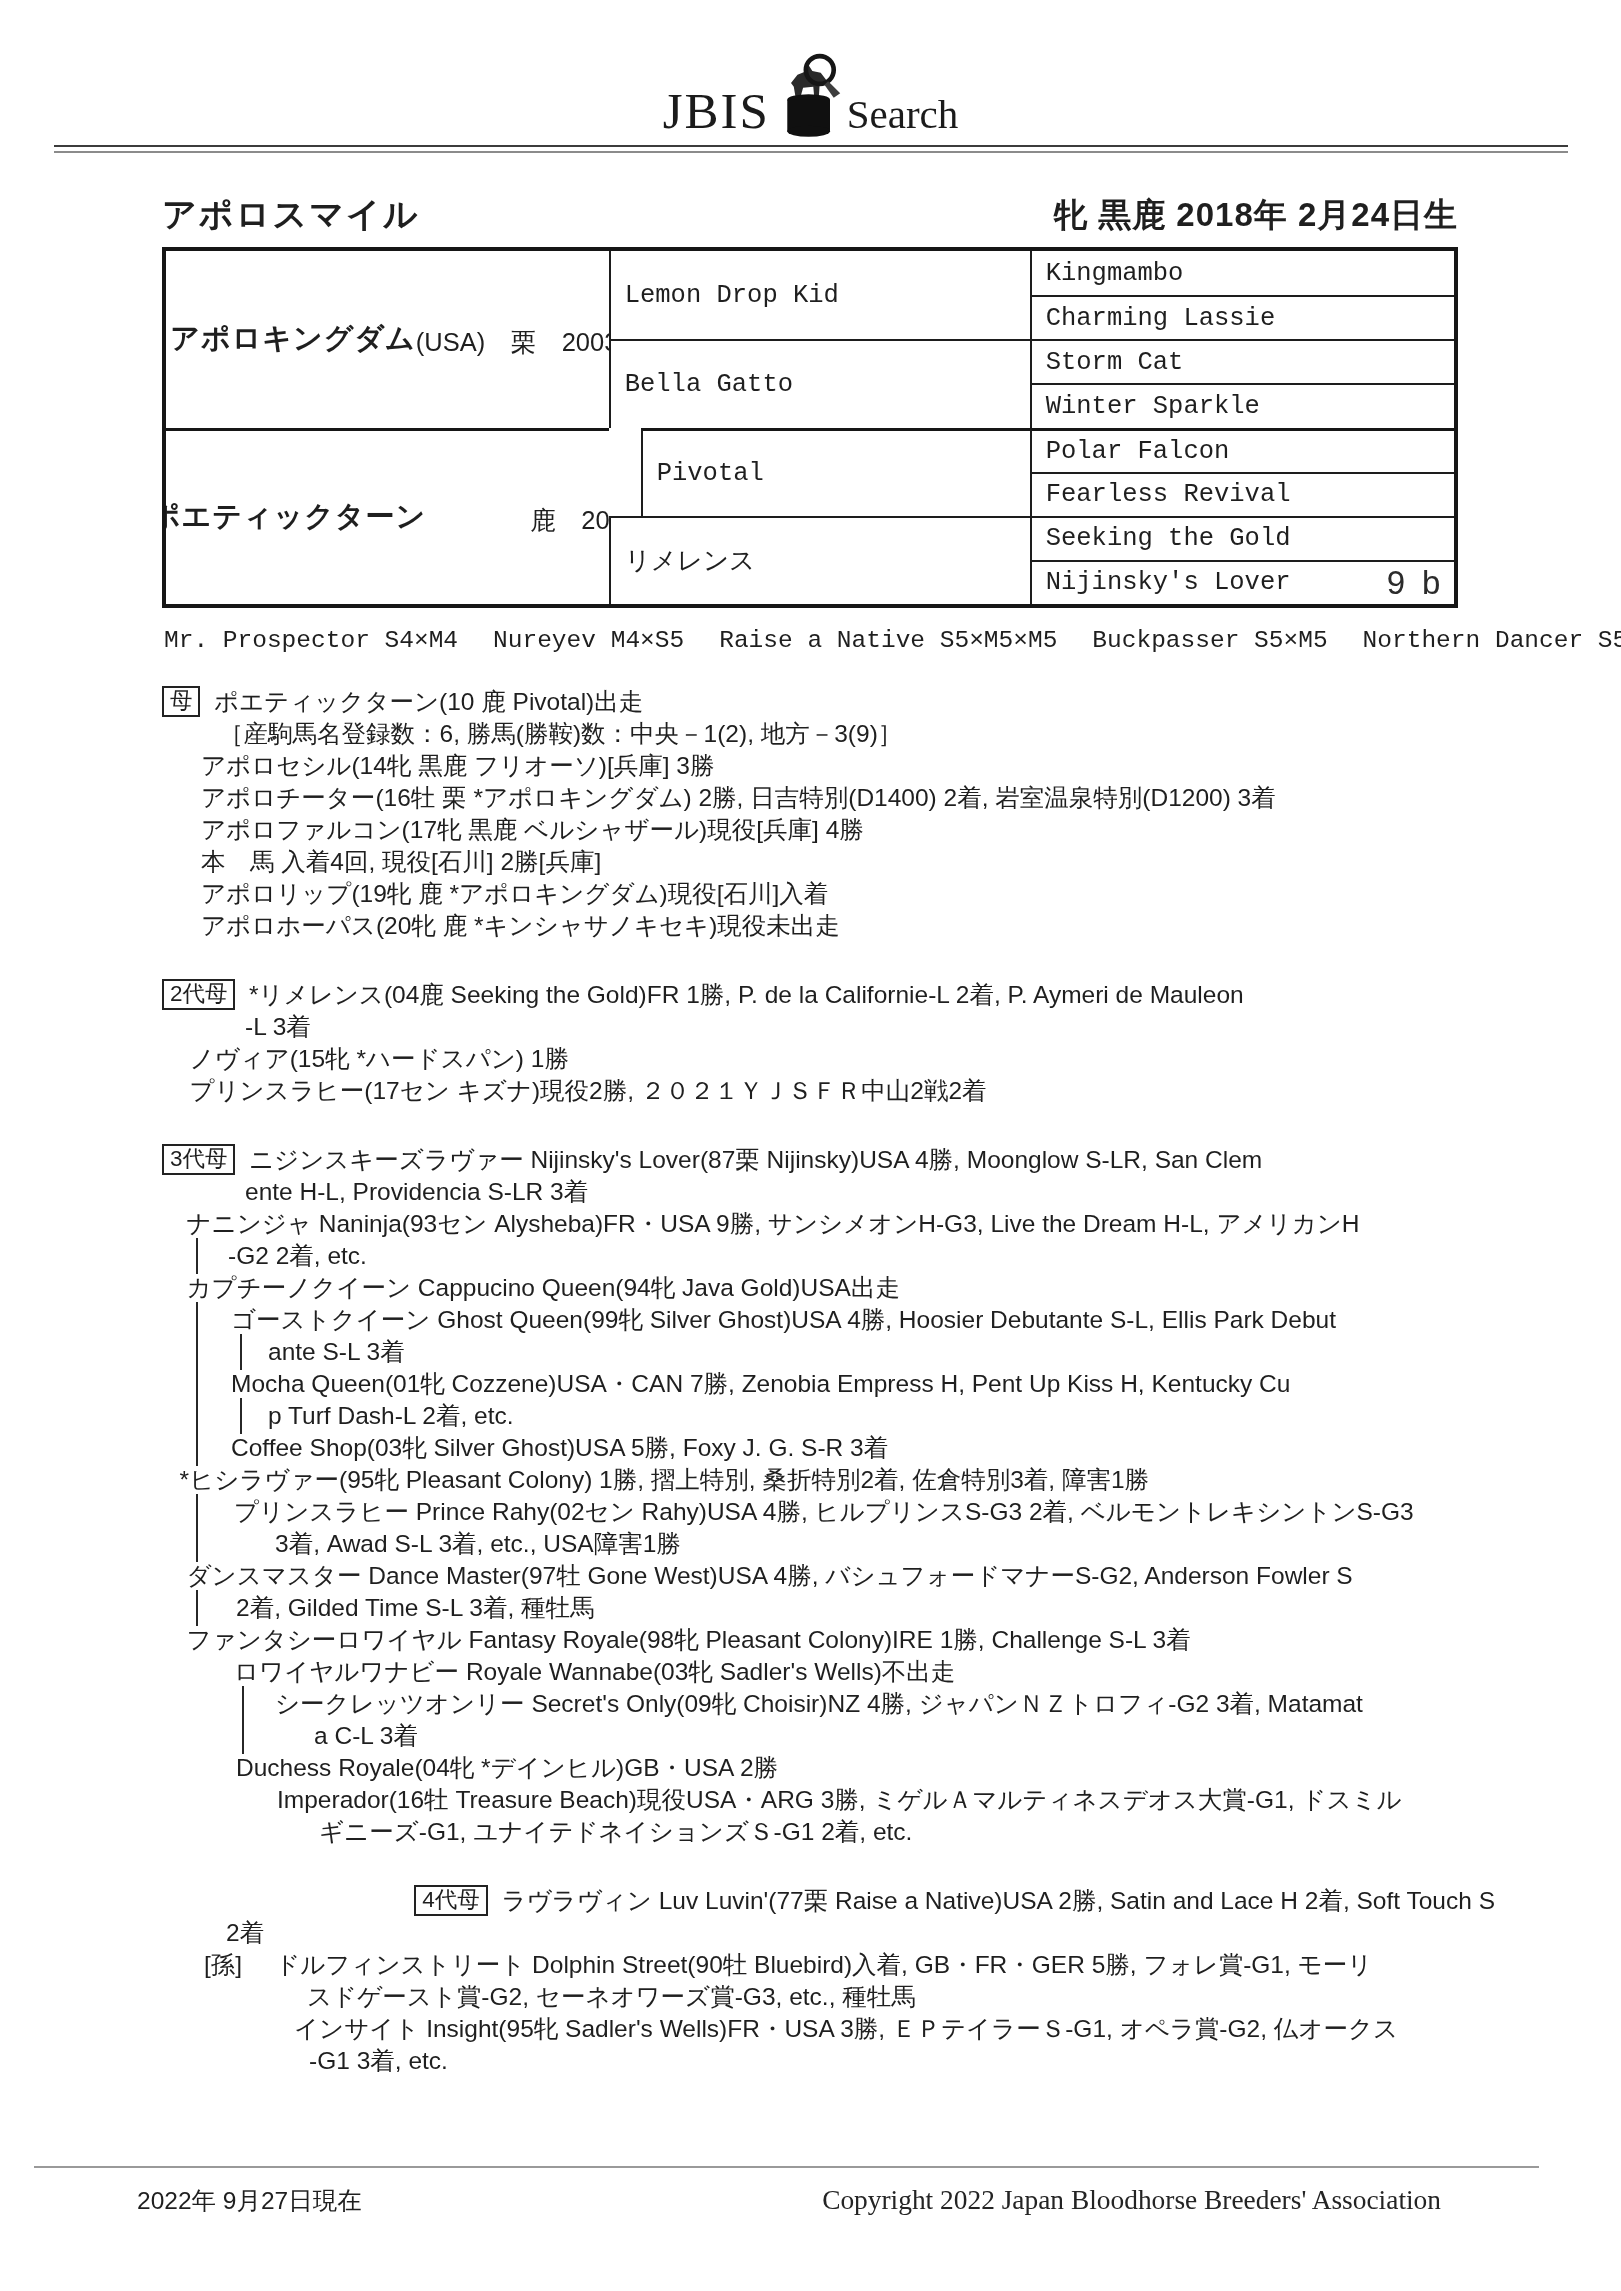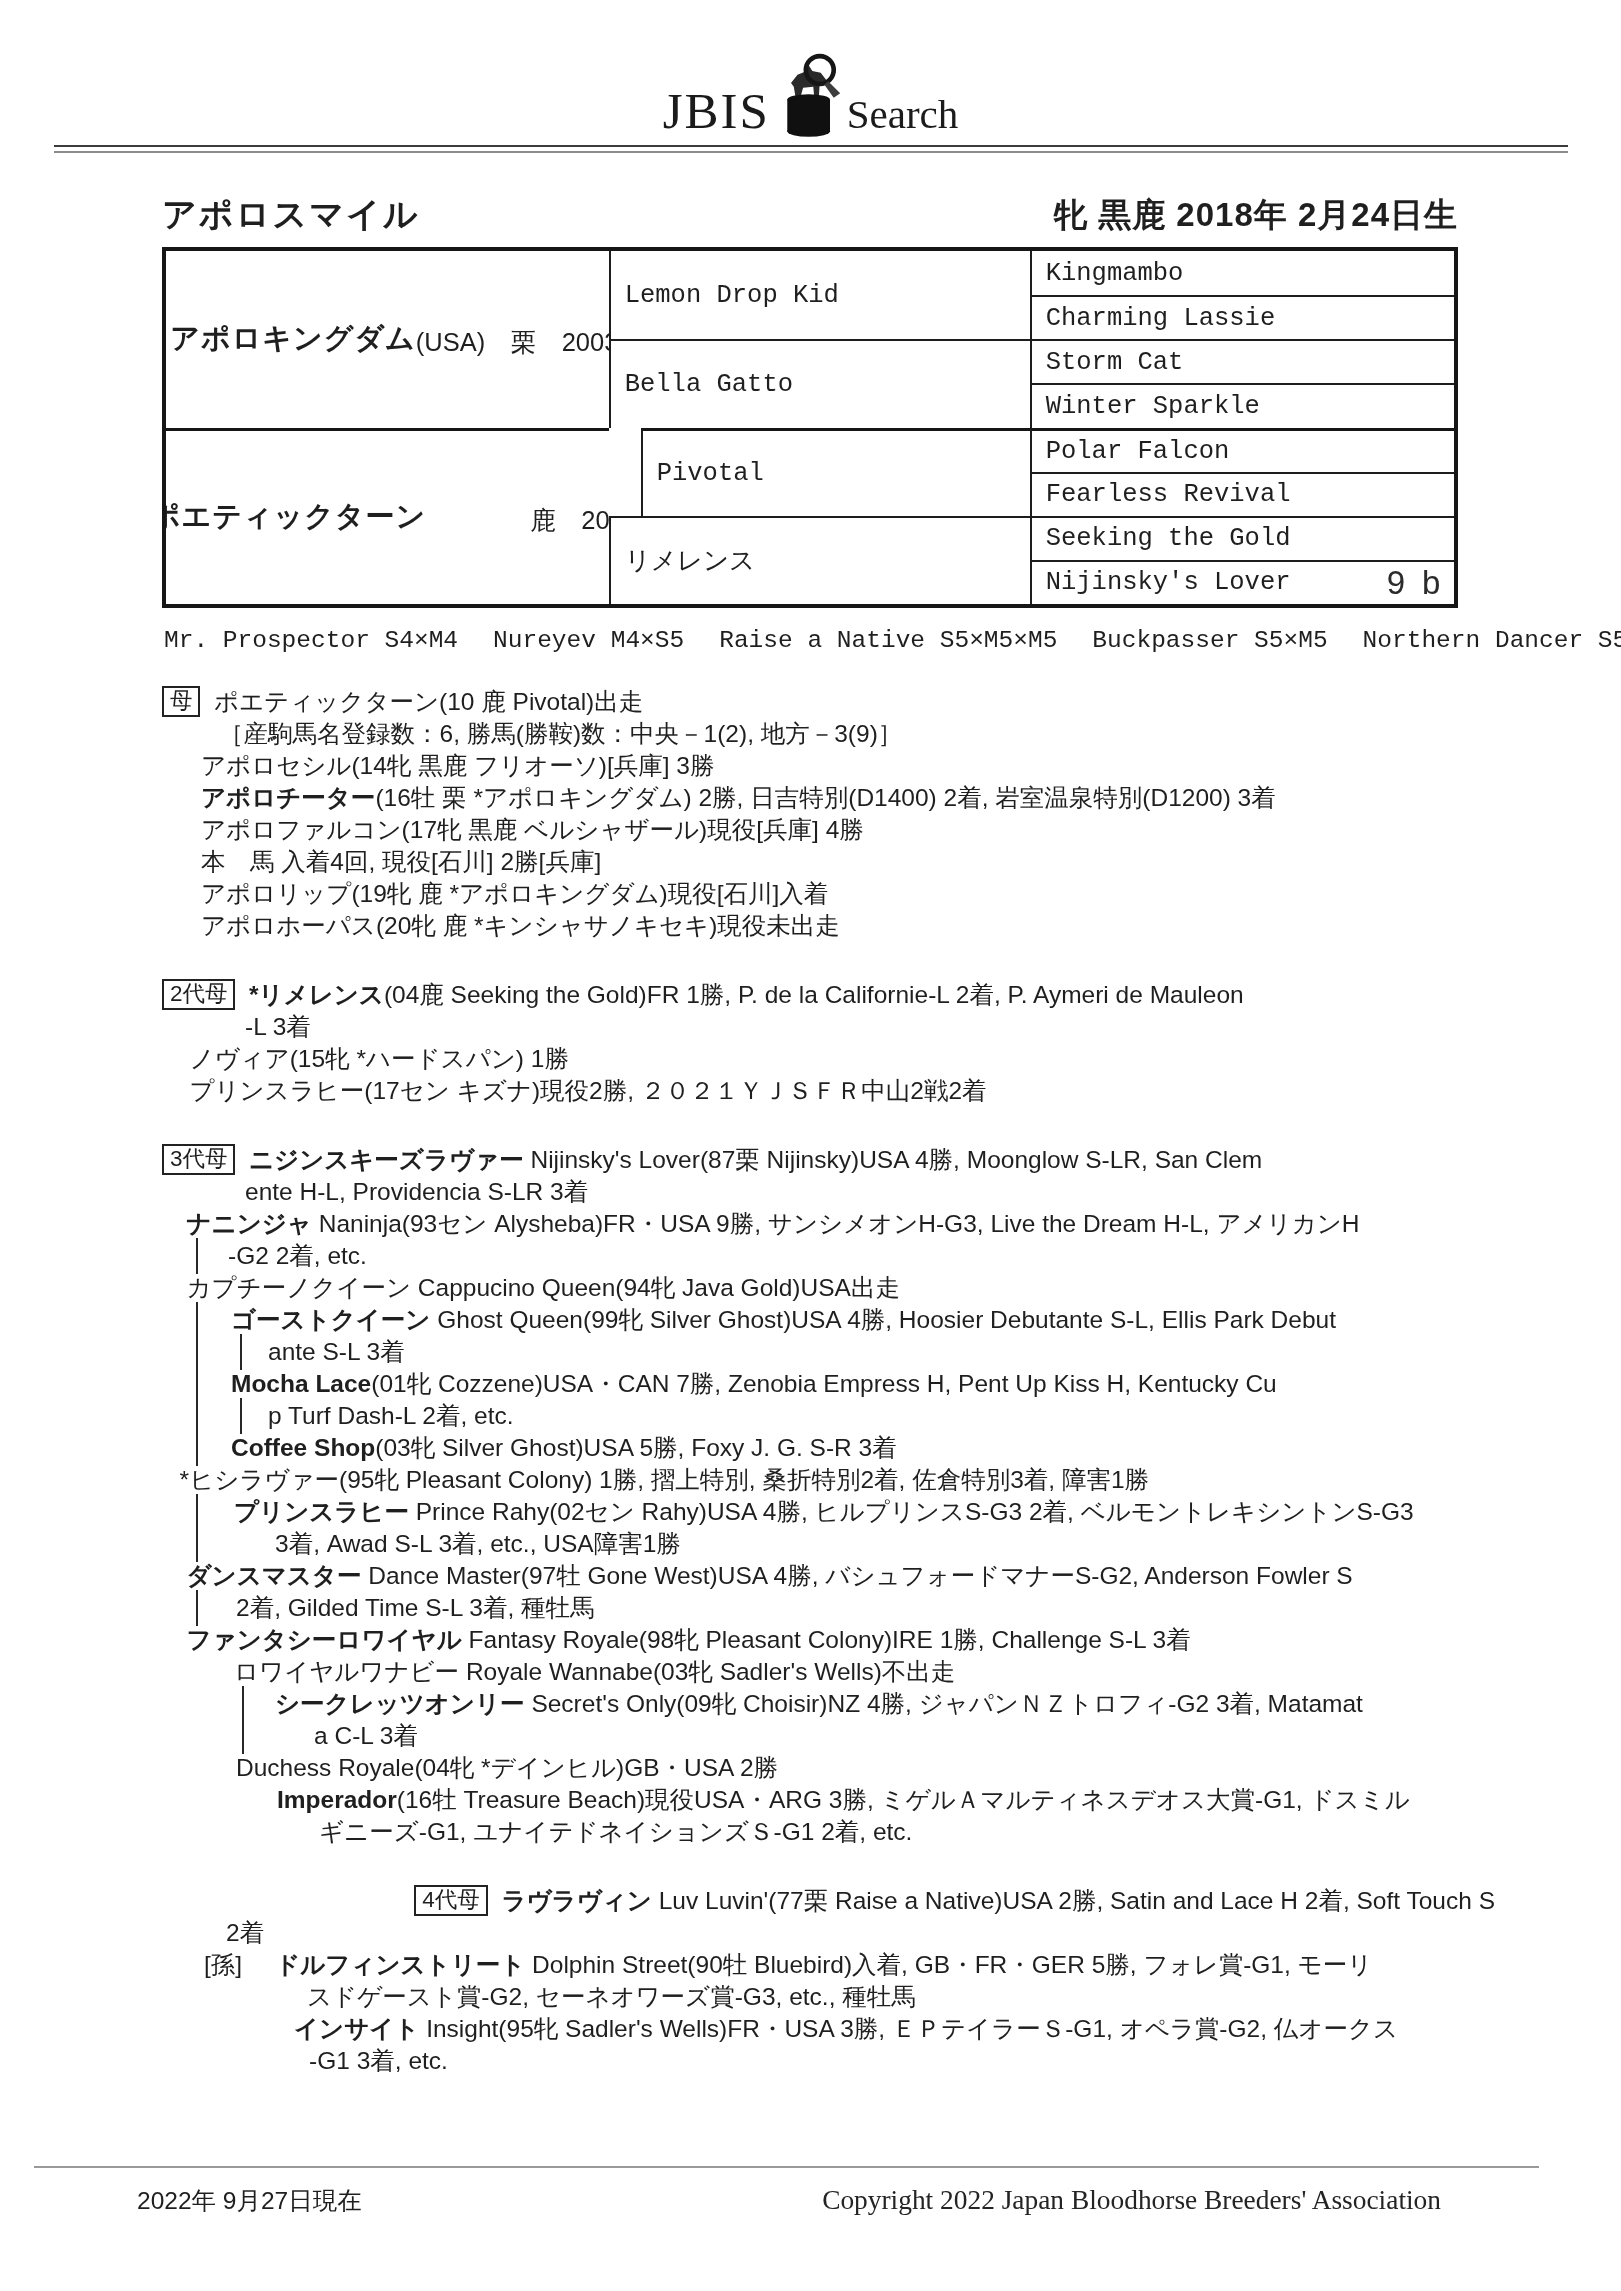--- a/index.html
+++ b/index.html
@@ -55,21 +55,21 @@
 
   
   .sections{position:absolute;top:686px;left:162px;width:1333px;}
   .section{margin-bottom:37px;}
   .line{position:relative;height:32px;line-height:32px;font-size:24.5px;
         white-space:nowrap;}
   .line .content{position:relative;}
   .bar{position:absolute;top:-2px;bottom:-2px;width:2px;background:#272727;}
   .seclabel{display:inline-block;border:2px solid #222;padding:0 5.9px;
         margin-right:13.7px;font-size:22.5px;line-height:26.5px;vertical-align:2px;}
-  .bname{font-weight:700;}
+  .bname{font-weight:400;}
   .pre{margin-right:33px;}
 
   
   .footrule{position:absolute;top:2166px;left:34px;width:1505px;height:0;
         border-top:2px solid #9a9a9a;}
   .footer{position:absolute;top:2184px;left:137px;width:1304px;
         display:flex;justify-content:space-between;align-items:baseline;}
   .fdate{font-size:24.5px;}
   .fcopy{font-family:"Liberation Serif",serif;font-size:27.4px;color:#242424;}
 </style>
@@ -194,21 +194,21 @@
         <i class="bar" style="left: 34px;"></i>
         <div class="content" style="padding-left: 69px;"><span class="bname">ゴーストクイーン</span><span> Ghost Queen(99牝 Silver Ghost)USA 4勝, Hoosier Debutante S-L, Ellis Park Debut</span></div>
       </div>
       <div class="line">
         <i class="bar" style="left: 34px;"></i>
         <i class="bar" style="left: 78px;"></i>
         <div class="content" style="padding-left: 106px;"><span>ante S-L  3着</span></div>
       </div>
       <div class="line">
         <i class="bar" style="left: 34px;"></i>
-        <div class="content" style="padding-left: 69px;"><span class="bname">Mocha Lace</span><span>(01牝 Cozzene)USA・CAN 7勝, Zenobia Empress H, Pent Up Kiss H, Kentucky Cu</span></div>
+        <div class="content" style="padding-left: 69px;"><span class="bname">Mocha Queen</span><span>(01牝 Cozzene)USA・CAN 7勝, Zenobia Empress H, Pent Up Kiss H, Kentucky Cu</span></div>
       </div>
       <div class="line">
         <i class="bar" style="left: 34px;"></i>
         <i class="bar" style="left: 78px;"></i>
         <div class="content" style="padding-left: 106px;"><span>p Turf Dash-L  2着, etc.</span></div>
       </div>
       <div class="line">
         <i class="bar" style="left: 34px;"></i>
         <div class="content" style="padding-left: 69px;"><span class="bname">Coffee Shop</span><span>(03牝 Silver Ghost)USA 5勝, Foxy J. G. S-R  3着</span></div>
       </div>

